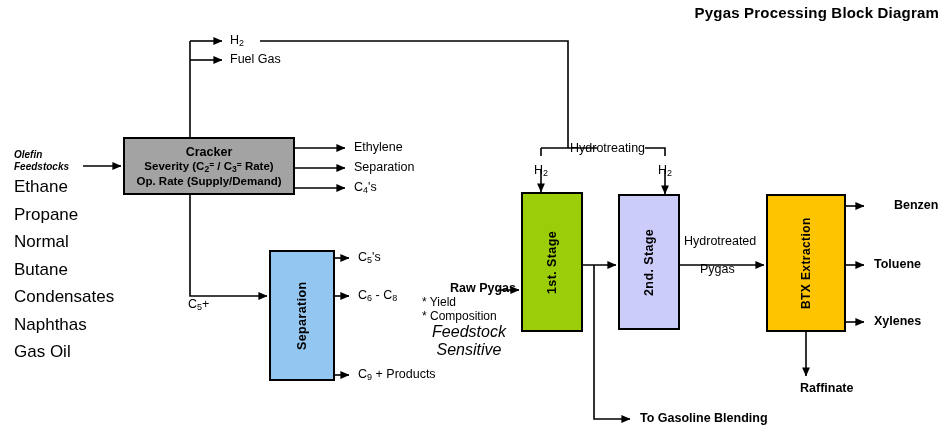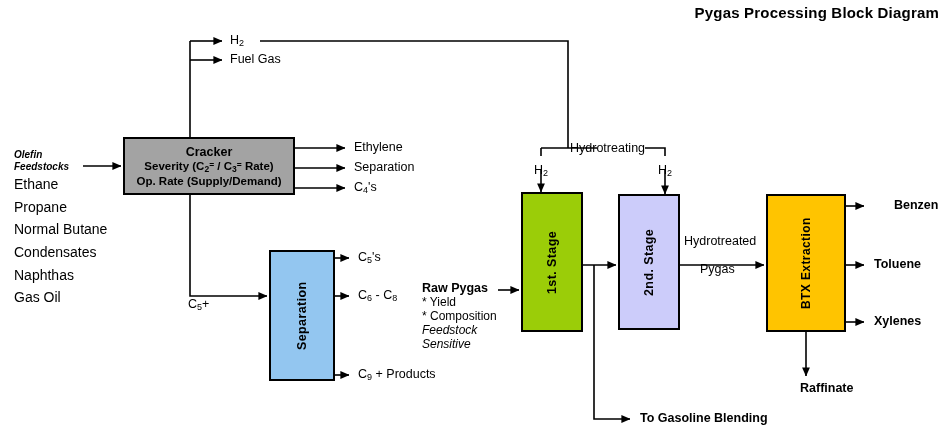--- a/index.html
+++ b/index.html
@@ -30,26 +30,26 @@
   #cracker sup{font-size:8.5px;vertical-align:2px;}
 
   #separation{left:269px;top:250px;width:66px;height:131px;background:#93C6F0;}
   #stage1{left:521px;top:192px;width:62px;height:140px;background:#9BCD08;}
   #stage2{left:618px;top:194px;width:62px;height:136px;background:#CCCCFA;}
   #btx{left:766px;top:194px;width:80px;height:138px;background:#FFC400;}
   #btx .cap{font-size:12px;}
 
   .feed{position:absolute;left:14px;top:149px;width:110px;}
   .feed .hd{font-size:10px;font-weight:bold;line-height:1.2;font-style:italic;}
-  .feed .it{font-size:14px;line-height:1.62;}
+  .feed .it{font-size:17px;line-height:1.62;}
 
   .pygas{position:absolute;left:422px;top:281px;width:100px;}
-  .pygas .t1{font-size:12.5px;font-weight:bold;}
+  .pygas .t1{font-size:12.5px;font-weight:bold;margin-left:28px;}
   .pygas .t2,.pygas .t3{font-size:12px;}
-  .pygas .t4,.pygas .t5{font-size:12px;font-style:italic;text-align:left;padding-right:6px;}
+  .pygas .t4,.pygas .t5{font-size:16px;font-style:italic;text-align:center;padding-right:6px;}
 </style>
 </head>
 <body>
 
 <div id="stage">
 
   <div class="title">Pygas Processing Block Diagram</div>
 
   <svg id="wires" viewBox="0 0 939 444">
     <defs>

